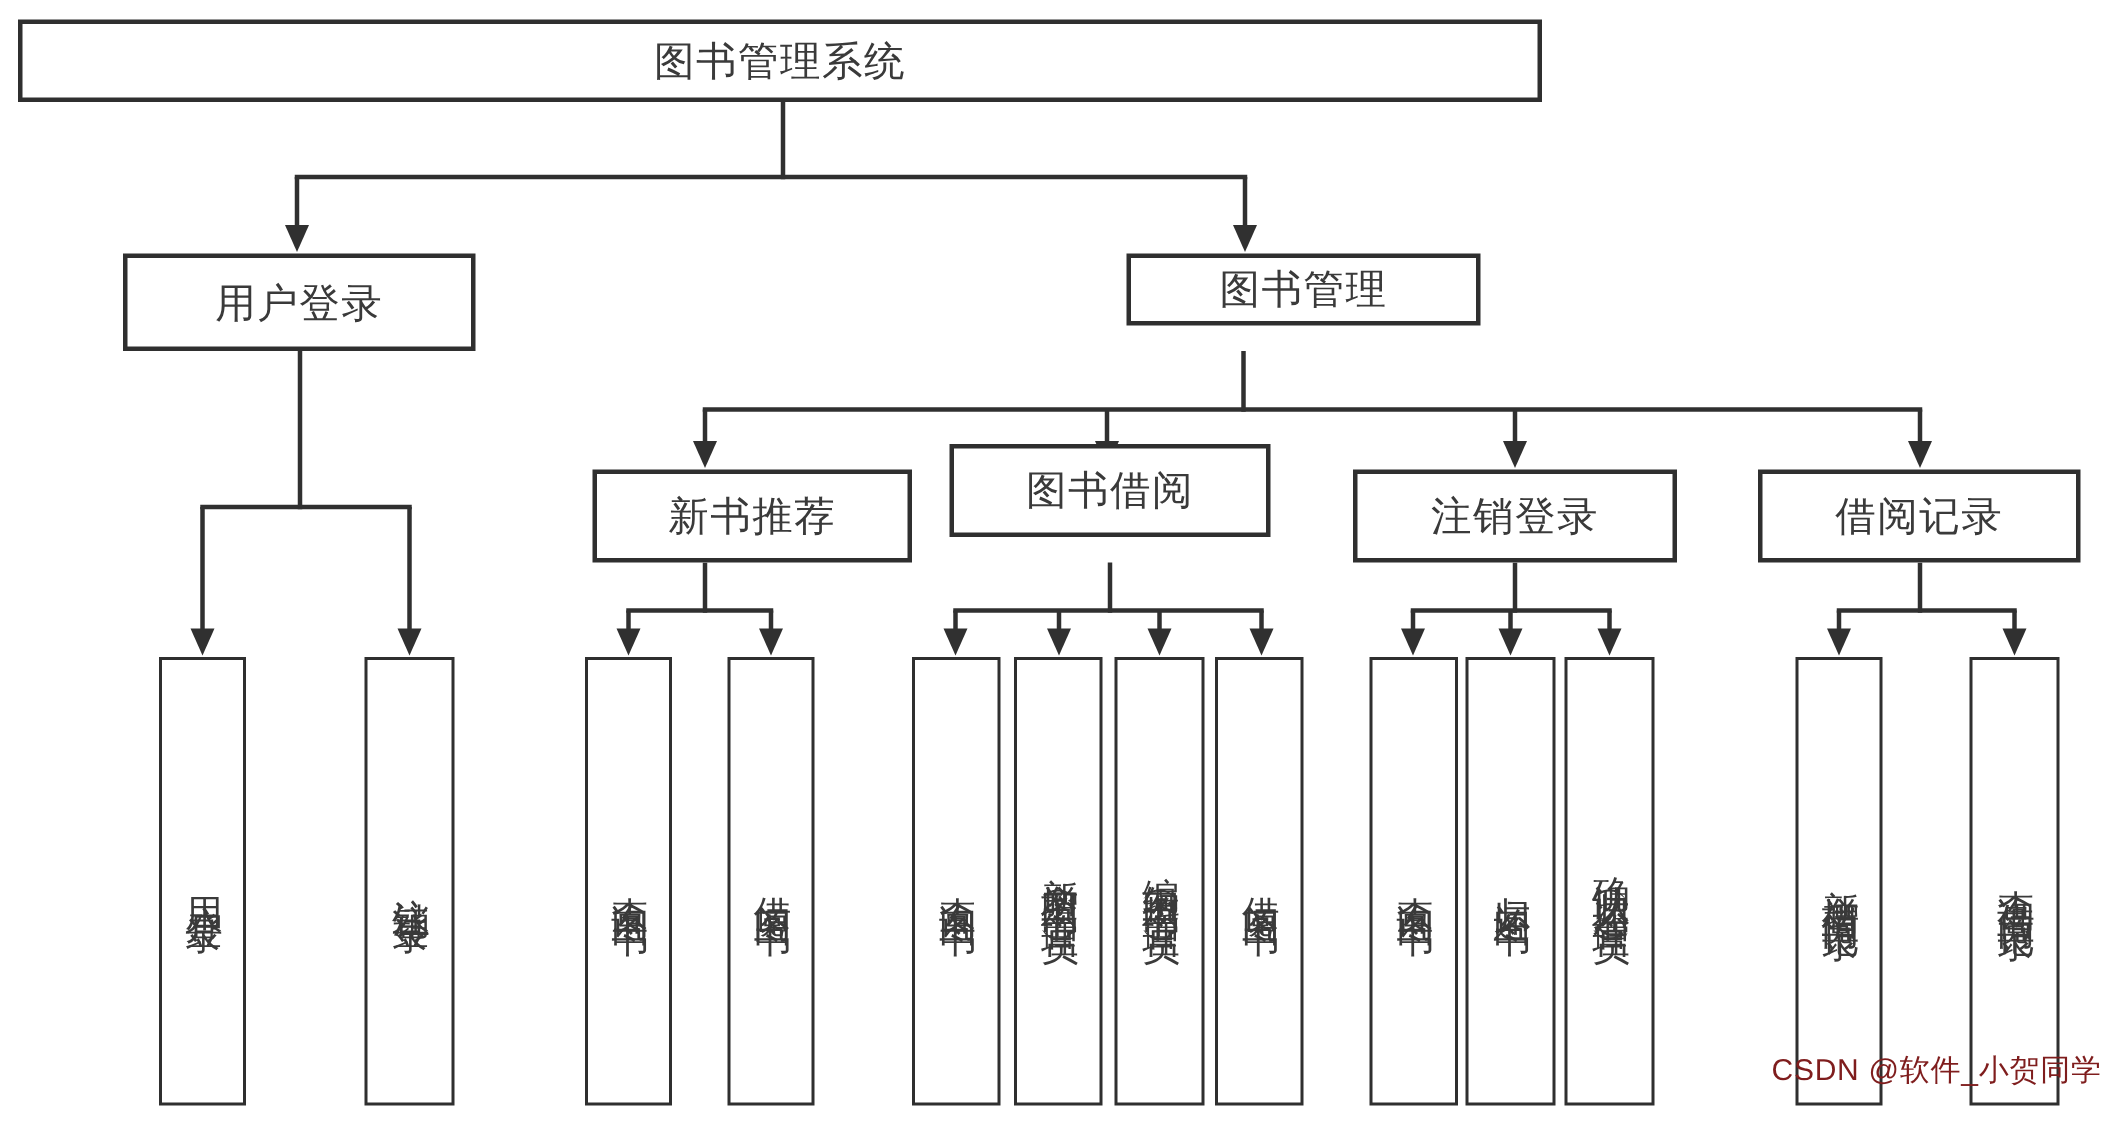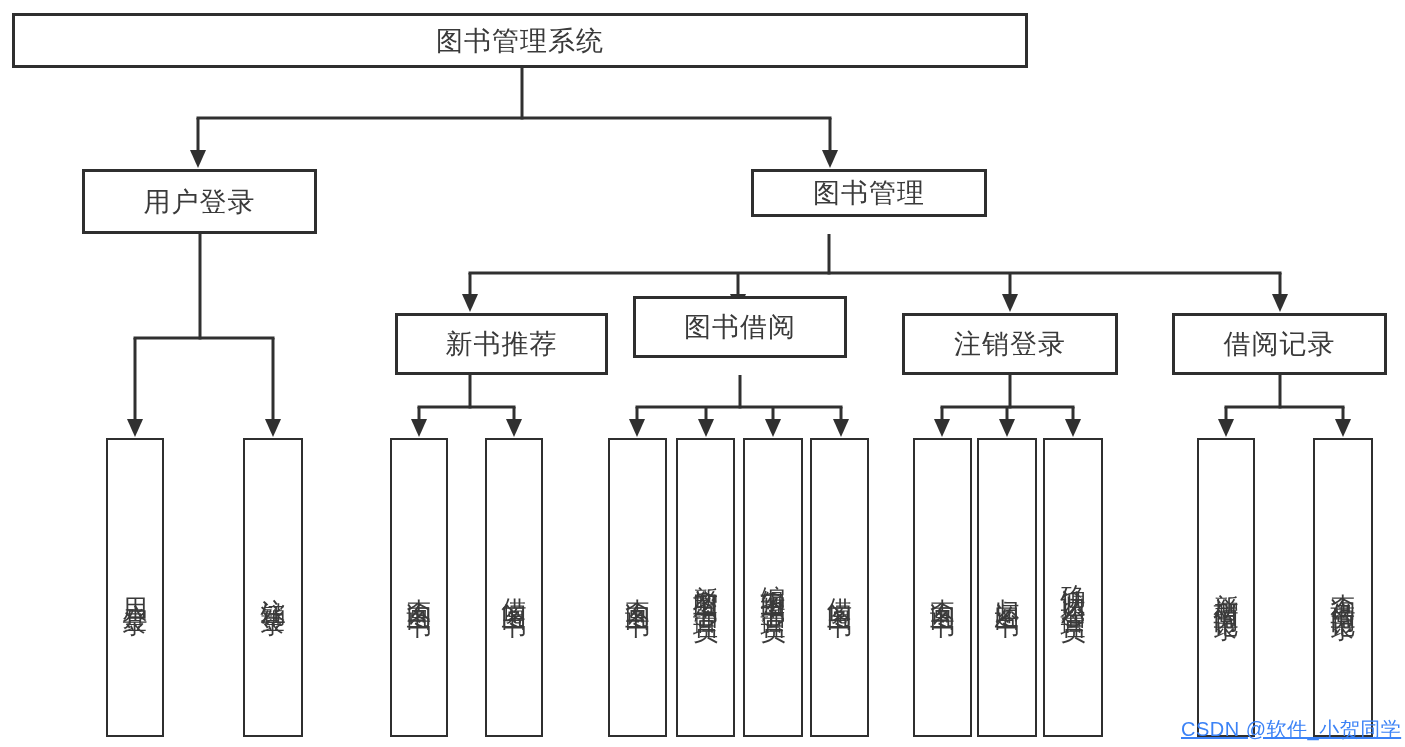--- a/index.html
+++ b/index.html
@@ -52,26 +52,25 @@
   .vtext {
     writing-mode: vertical-rl;
     font-size: 25px;
     letter-spacing: 5px;
     line-height: 1;
     color: #3a3a3a;
   }
   #watermark {
     position: absolute;
     left: 1181px;
-    top: 716px;
+    top: 700px;
     font-size: 20px;
-    color: #3b82f6;
+    color: #7f1d1d;
     white-space: nowrap;
     letter-spacing: 0.5px;
-    text-decoration: underline;
   }
 </style>
 </head>
 <body>
 
 <div id="canvas">
 
   <svg id="connectors" viewBox="0 0 1405 747" xmlns="http://www.w3.org/2000/svg">
 
     <g>

